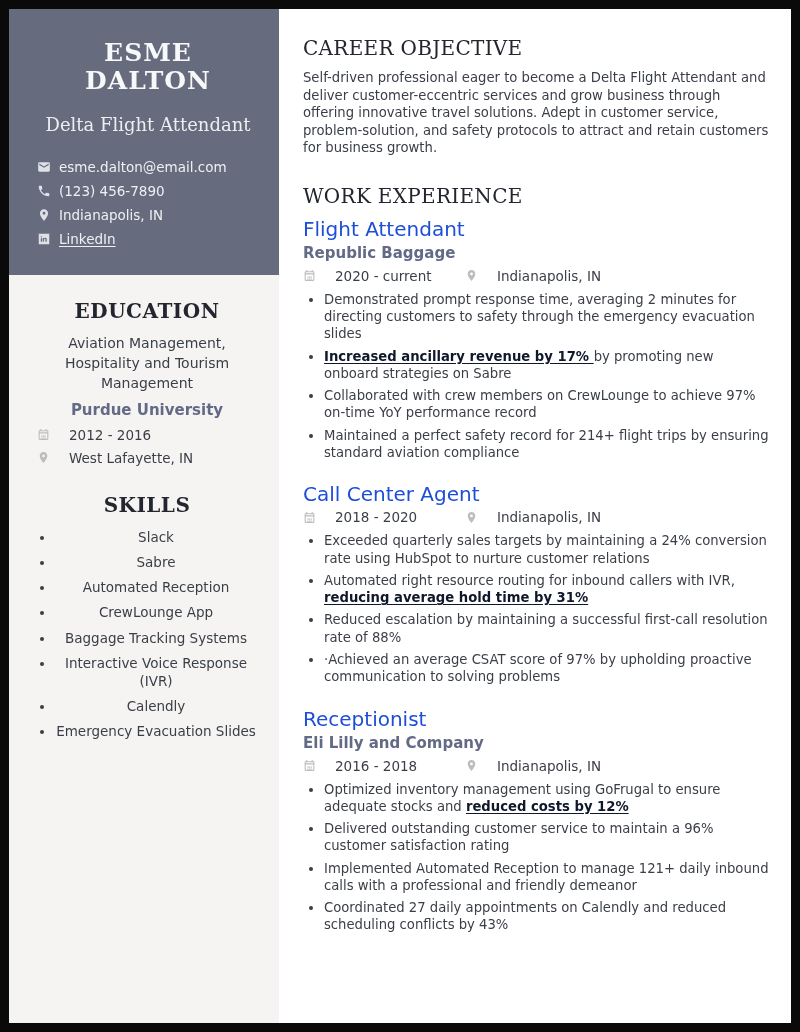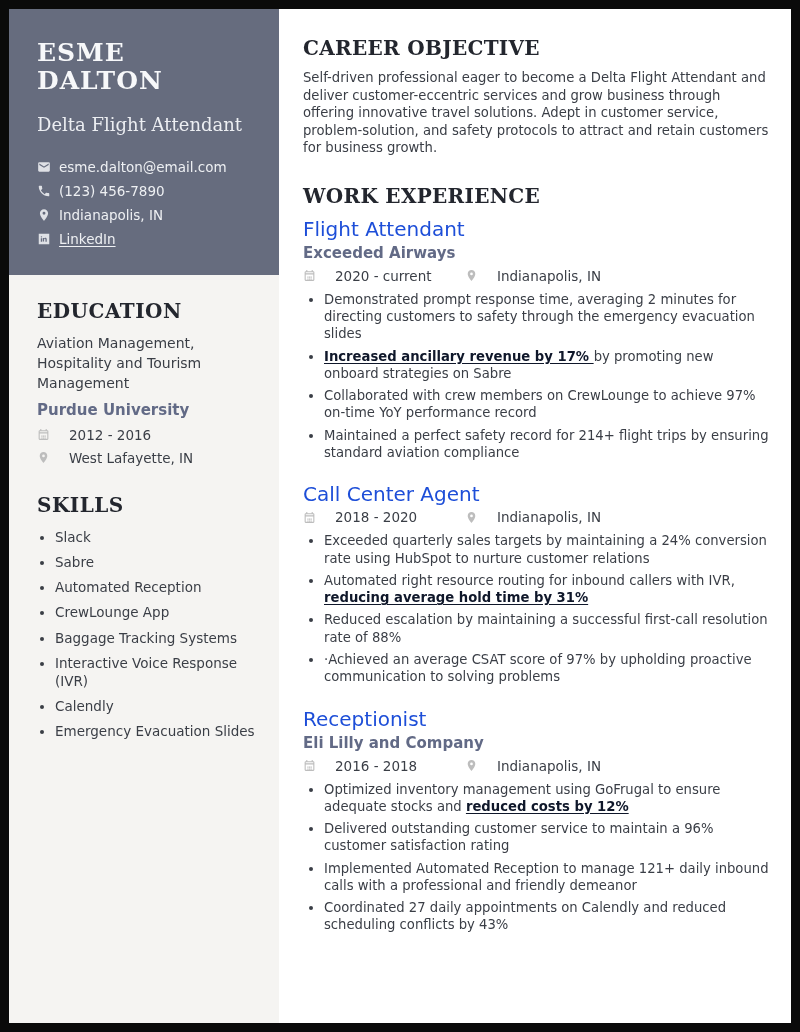--- a/index.html
+++ b/index.html
@@ -7,21 +7,21 @@
     --heading:#23262e; --text:#3a3e46; --accent:#626a86; --header-text:#eef0f3;
     --icon-light:#dfe1e6; --icon-gray:#bdbdbd;
   }
   *{box-sizing:border-box;}
   html,body{margin:0;padding:0;}
   body{width:800px;height:1032px;font-family:"DejaVu Sans",sans-serif;}
   .frame{width:800px;height:1032px;background:var(--border);padding:9px;}
   .page{display:flex;width:100%;height:100%;background:var(--main-bg);overflow:hidden;}
 
   
-  .sidebar{width:270px;flex:none;background:var(--sidebar-bg);}
+  .sidebar{width:270px;flex:none;background:var(--sidebar-bg);text-align:center;}
   .side-header{background:var(--header-bg);color:var(--header-text);padding:30px 20px 20px 28px;}
   .name{font-family:"DejaVu Serif",serif;font-size:25px;font-weight:700;letter-spacing:1px;color:#f7f8fa;margin:0;line-height:1.1;}
   .headline{font-family:"DejaVu Serif",serif;font-size:18px;margin-top:20px;color:#eceef2;}
   .contacts{list-style:none;margin:24px 0 0;padding:0;}
   .contacts li{display:flex;align-items:center;gap:8px;margin-bottom:8px;font-size:13.5px;}
   .contacts a{color:inherit;text-decoration:underline;text-underline-offset:2px;}
   .icon{display:inline-flex;width:14px;height:14px;flex:none;align-items:center;justify-content:center;}
   .icon svg{width:100%;height:100%;fill:currentColor;}
   .side-header .icon{color:var(--icon-light);}
 
@@ -30,21 +30,21 @@
   .edu-degree,.edu-field{font-size:14px;line-height:1.42;margin:0 0 7px;}
   .edu-school{font-size:15px;font-weight:700;color:var(--accent);margin:0 0 8px;}
   .meta-item{display:flex;align-items:center;gap:19px;font-size:13.5px;color:var(--text);margin-bottom:7px;}
   .meta-item .icon{color:var(--icon-gray);width:13px;height:13px;}
   .skills-block{margin-top:27px;}
   .skills-list{margin:0;padding-left:18px;}
   .skills-list li{font-size:13.5px;line-height:1.35;margin-bottom:7px;}
 
   
   main{flex:1;background:var(--main-bg);padding:27px 20px 0 24px;color:var(--text);}
-  .main-heading{font-family:"DejaVu Serif",serif;font-size:20px;font-weight:700;color:var(--heading);letter-spacing:.3px;margin:0 0 9px;}
+  .main-heading{font-family:"DejaVu Serif",serif;font-size:20px;font-weight:400;color:var(--heading);letter-spacing:.3px;margin:0 0 9px;}
   .objective-text{margin:0;font-size:13.2px;line-height:1.33;max-width:474px;}
   .work{margin-top:27px;}
   .job{margin-bottom:21px;}
   .job-title{font-size:20px;font-weight:400;color:#1d4ed8;margin:6px 0 3px;}
   .company{font-size:15px;font-weight:700;color:var(--accent);margin:0 0 6px;}
   .meta-row{display:flex;align-items:center;margin:0 0 7px;}
   .meta-row .meta-item{margin:0;}
   .meta-row .meta-item.date{width:162px;}
   .bullets{margin:0;padding-left:21px;max-width:478px;}
   .bullets li{font-size:13.2px;line-height:1.31;margin-bottom:5px;}
@@ -139,21 +139,21 @@
       <section>
         <h2 class="main-heading">CAREER OBJECTIVE</h2>
         <p class="objective-text">Self-driven professional eager to become a Delta Flight Attendant and deliver customer-eccentric services and grow business through offering innovative travel solutions. Adept in customer service, problem-solution, and safety protocols to attract and retain customers for business growth.</p>
       </section>
 
       <section class="work">
         <h2 class="main-heading">WORK EXPERIENCE</h2>
         <div id="jobs">
             <article class="job">
               <h3 class="job-title">Flight Attendant</h3>
-              <div class="company">Exceeded Airways</div>
+              <div class="company">Republic Baggage</div>
               <div class="meta-row">
                 <div class="meta-item date">
                   <span class="icon">
                     <svg viewBox="0 0 24 24">
                       <path d="M19 4h-1V2h-2v2H8V2H6v2H5a2 2 0 0 0-2 2v14a2 2 0 0 0 2 2h14a2 2 0 0 0 2-2V6a2 2 0 0 0-2-2zm0 16H5V10h14v10zM5 8V6h14v2H5zm3 6h2.2v2H8v-2zm3 0h2.2v2H11v-2zm3 0h2.2v2H14v-2zm-6 3.4h2.2v2H8v-2zm3 0h2.2v2H11v-2zm3 0h2.2v2H14v-2z"></path>
                     </svg>
                   </span>
                   <span>2020 - current</span>
                 </div>
                 <div class="meta-item">

